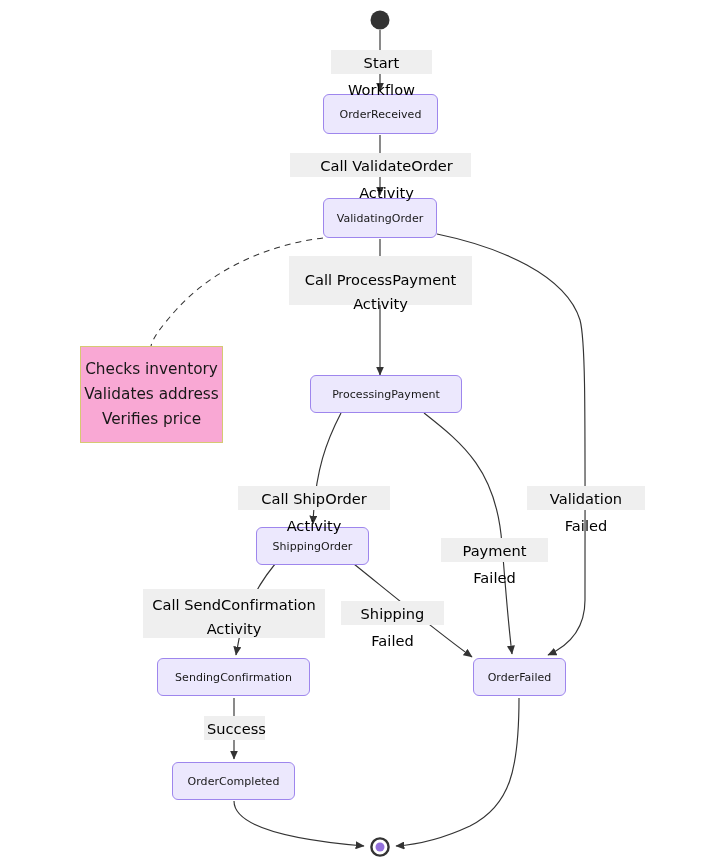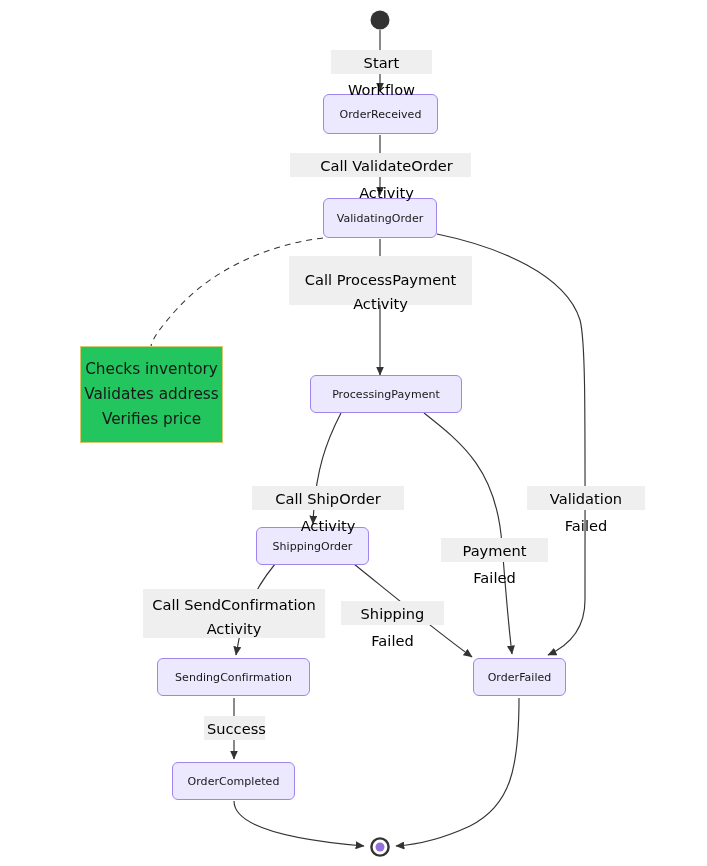--- a/index.html
+++ b/index.html
@@ -53,21 +53,21 @@
     line-height: 1.82;
     text-align: center;
     white-space: pre-line;
     padding: 0 3px;
     letter-spacing: 0.02px;
   }
   
   .note-box {
     position: absolute;
     box-sizing: border-box;
-    background: #22c55e;
+    background: #f9a8d4;
     border: 1px solid #D6C972;
     color: #181818;
     font-size: 15.3px;
     line-height: 1.62;
     text-align: center;
     display: flex;
     flex-direction: column;
     align-items: center;
     justify-content: center;
     white-space: pre-line;
@@ -151,21 +151,21 @@
 
   <div class="edge-label" style="left:331px; top:50px; width:101px; height:24px;">Start Workflow</div>
 
   <div class="edge-label" style="left:290px; top:153px; width:181px; height:24px;padding-left:15px;">Call ValidateOrder Activity</div>
 
   <div class="edge-label" style="left:289px; top:256px; width:183px; height:49px; line-height:1.66; padding-top:12px;">Call ProcessPayment
 Activity</div>
 
   <div class="edge-label" style="left:527px; top:486px; width:118px; height:24px;">Validation Failed</div>
 
-  <div class="edge-label" style="left:252px; top:486px; width:152px; height:24px;">Call ShipOrder Activity</div>
+  <div class="edge-label" style="left:238px; top:486px; width:152px; height:24px;">Call ShipOrder Activity</div>
 
   <div class="edge-label" style="left:441px; top:538px; width:107px; height:24px;">Payment Failed</div>
 
   <div class="edge-label" style="left:143px; top:589px; width:182px; height:49px; line-height:1.66; padding-top:4px;">Call SendConfirmation
 Activity</div>
 
   <div class="edge-label" style="left:341px; top:601px; width:103px; height:24px;">Shipping Failed</div>
 
   <div class="edge-label" style="left:204px; top:716px; width:61px; height:24px;">Success</div>
 

